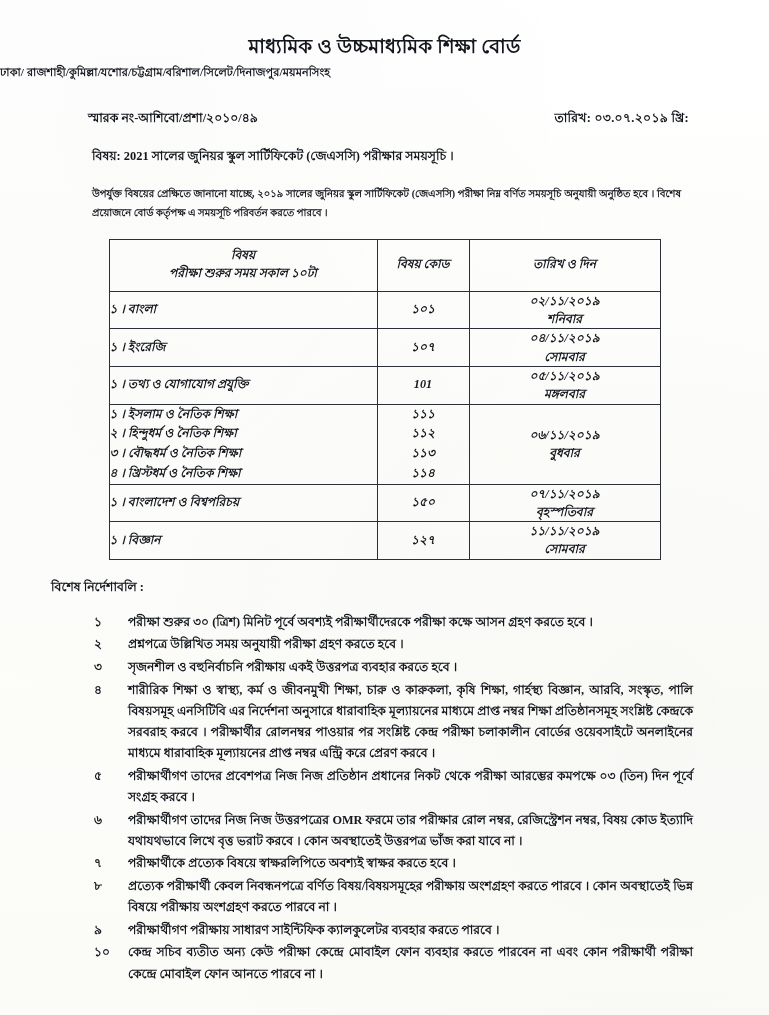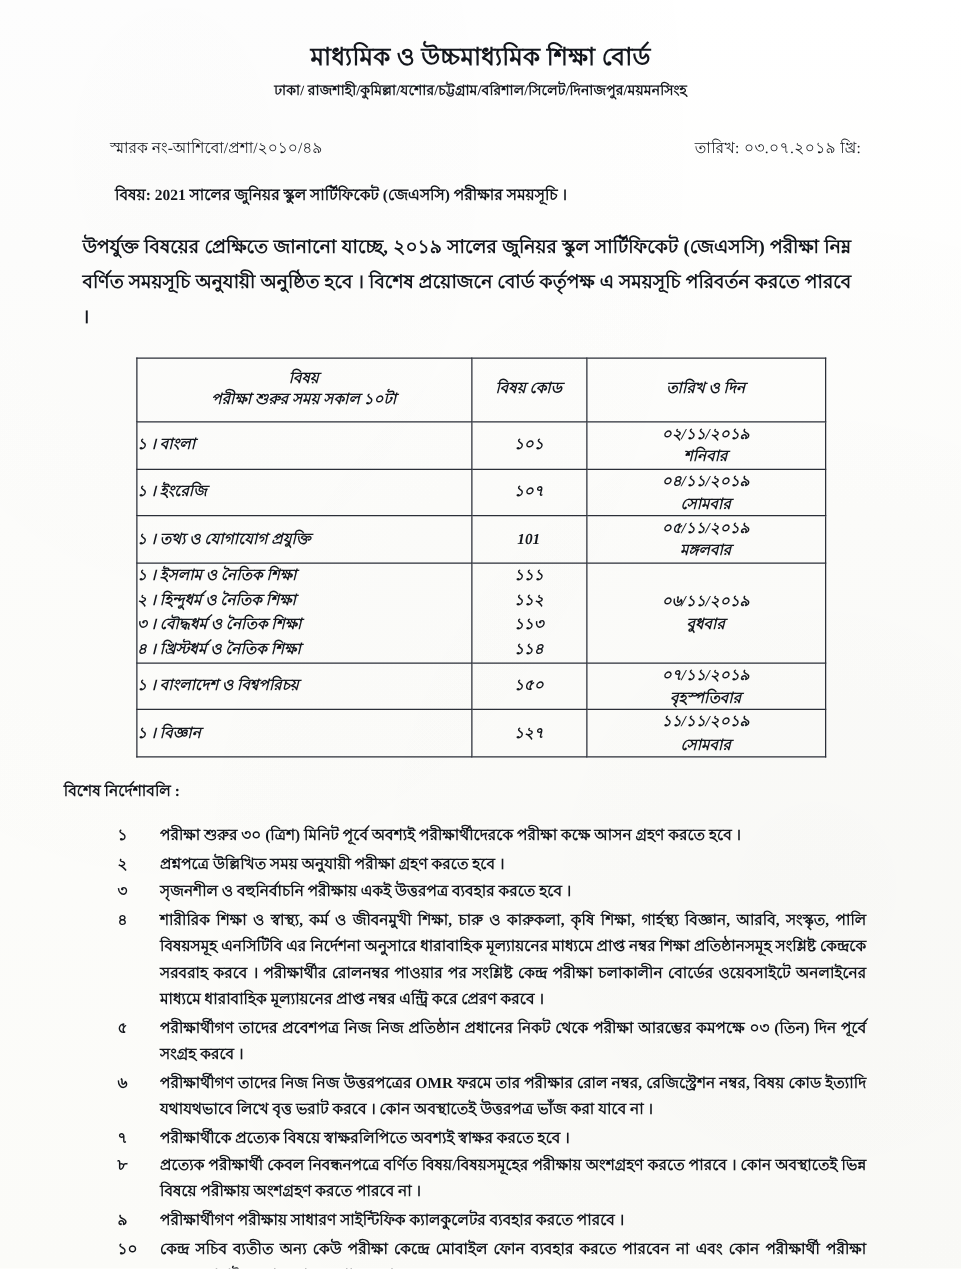--- a/index.html
+++ b/index.html
@@ -41,47 +41,47 @@
   
   .board-title {
     text-align: center;
     font-size: 19.5px;
     font-weight: bold;
     letter-spacing: 0.2px;
     margin: 34px 0 0 0;
     line-height: 1.3;
   }
   .board-branches {
-    text-align: center;
+    text-align: left;
     font-size: 11.2px;
     font-weight: bold;
     margin: 5px 0 0 0;
     letter-spacing: 0.1px;
   }
 
   
   .memo-row {
     display: flex;
     justify-content: space-between;
     align-items: flex-end;
     margin: 26px 80px 0 88px;
     font-size: 12.4px;
-    font-weight: normal;
+    font-weight: bold;
   }
   .memo-date { letter-spacing: 0.3px; }
 
   .subject-line {
     margin: 18px 0 0 92px;
     font-size: 12.4px;
     font-weight: bold;
   }
 
   .body-para {
-    margin: 18px 88px 0 66px;
-    font-size: 15px;
+    margin: 18px 88px 0 92px;
+    font-size: 10px;
     font-weight: bold;
     line-height: 1.85;
     text-align: justify;
   }
 
   
   .routine-table-wrap {
     margin: 17px 0 0 0;
     display: flex;
     justify-content: center;

